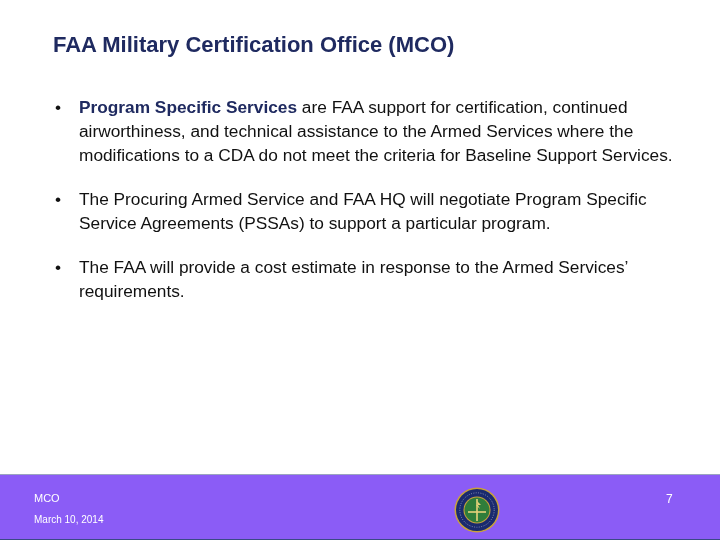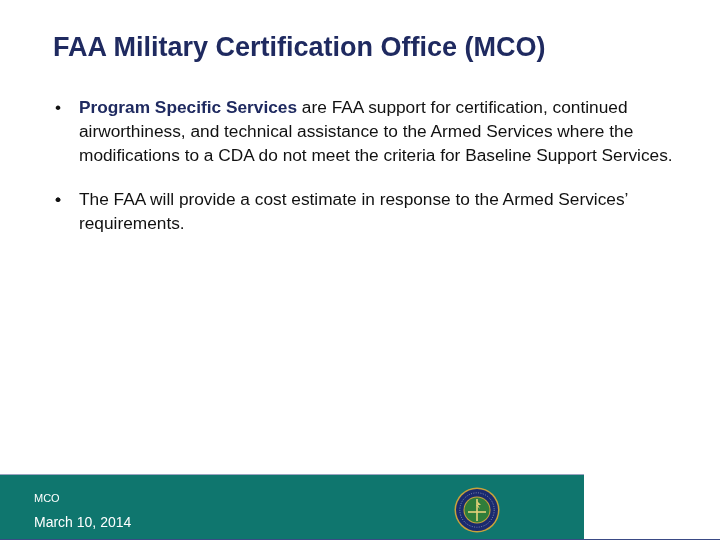--- a/index.html
+++ b/index.html
@@ -1,41 +1,42 @@
 <!DOCTYPE html>
 <html><head>
   <meta charset="utf-8">
   <style>
     html, body { margin:0; padding:0; }
     body { width:720px; height:540px; position:relative; background:#ffffff; overflow:hidden; font-family:"Liberation Sans", sans-serif; }
-    .title { position:absolute; left:53px; top:32px; font-size:27px; font-weight:bold; color:#1f2a60; letter-spacing:0; white-space:nowrap; }
+    .title { position:absolute; left:53px; top:32px; font-size:22px; font-weight:bold; color:#1f2a60; letter-spacing:0; white-space:nowrap; }
     .bullets { position:absolute; left:53px; top:95px; width:640px; margin:0; padding:0; list-style:none; }
     .bullet { position:relative; padding-left:26px; font-size:17.3px; line-height:24px; color:#111111; margin-bottom:20px; }
     .bullet .dot { position:absolute; left:2px; top:0; }
     .lead { color:#1f2a60; font-weight:bold;margin-top:9px; }
-    .footer { position:absolute; left:0; top:474px; width:584px; height:66px; background:#0f766e; border-top:1px solid #9aa3c0; }
+    .footer { position:absolute; left:0; top:474px; width:720px; height:66px; background:#8b5cf6; border-top:1px solid #9aa3c0; }
     .footer .bottomline { position:absolute; left:0; bottom:0; width:720px; height:2px; background:#3a4a85; }
     .f-left1 { position:absolute; left:34px; top:17px; font-size:11px; color:#ffffff; }
-    .f-left2 { position:absolute; left:34px; top:39px; font-size:14px; color:#ffffff; }
+    .f-left2 { position:absolute; left:34px; top:39px; font-size:10px; color:#ffffff; }
     .seal { position:absolute; left:454px; top:12px; width:46px; height:46px; }
     .agency { position:absolute; left:509px; top:21px; font-size:11px; font-weight:bold; color:#ffffff; line-height:11px; }
     .pagenum { position:absolute; left:666px; top:17px; font-size:12px; color:#ffffff; }
   </style>
 </head>
 <body>
 
 <div class="title">FAA Military Certification Office (MCO)</div>
 
 <ul class="bullets">
   <li class="bullet">
     <span class="dot">•</span>
     <span class="lead">Program Specific Services</span><span> are FAA support for certification, continued airworthiness, and technical assistance to the Armed Services where the modifications to a CDA do not meet the criteria for Baseline Support Services.</span>
   </li>
   <li class="bullet">
     <span class="dot">•</span>
+    <span>The Procuring Armed Service and FAA HQ will negotiate Program Specific Service Agreements (PSSAs) to support a particular program.</span>
   </li>
   <li class="bullet">
     <span class="dot">•</span>
     <span>The FAA will provide a cost estimate in response to the Armed Services’ requirements.</span>
   </li>
 </ul>
 
 <div class="footer">
   <div class="f-left1">MCO</div>
   <div class="f-left2">March 10, 2014</div>

